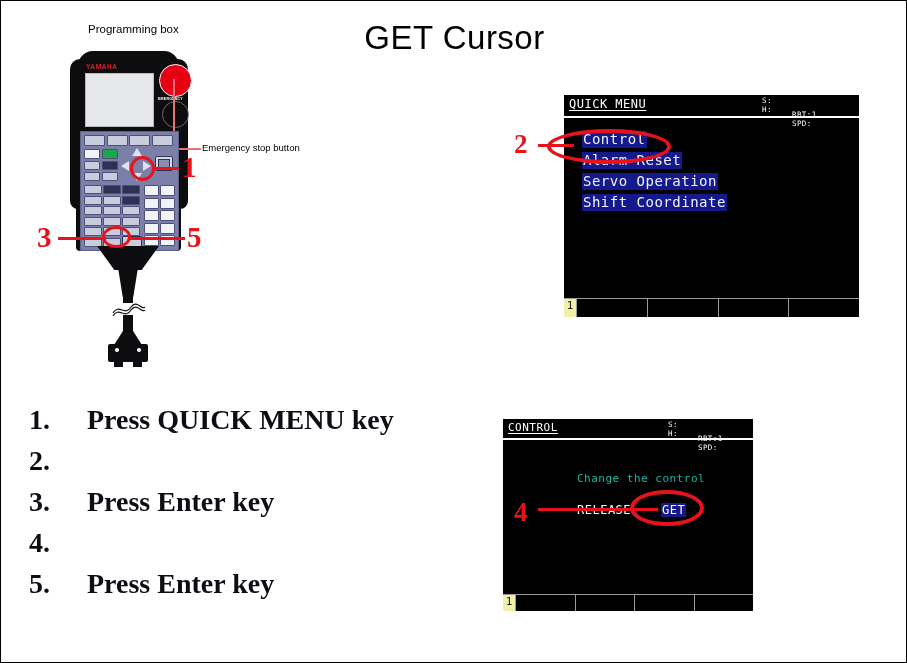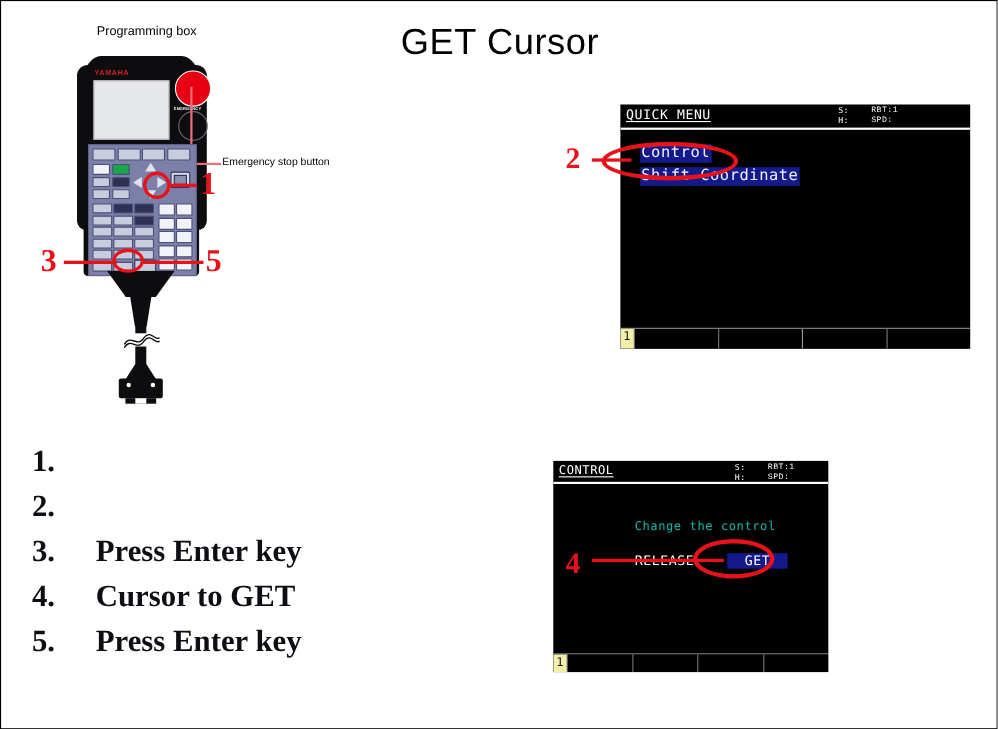--- a/index.html
+++ b/index.html
@@ -455,21 +455,21 @@
   
   .device-screen {
     position: absolute;
     background: #000000;
     box-sizing: border-box;
     font-family: "DejaVu Sans Mono", monospace;
     overflow: hidden;
   }
   #screen-quickmenu {
     left: 563px; top: 94px;
-    width: 318px; height: 222px;
+    width: 295px; height: 222px;
   }
   #screen-control {
     left: 502px; top: 418px;
     width: 250px; height: 192px;
   }
   .scr-header {
     position: absolute;
     left: 0; top: 0;
     width: 100%;
     height: 22px;
@@ -485,21 +485,21 @@
     text-underline-offset: 2px;
   }
   .scr-stat {
     position: absolute;
     font-size: 7.5px;
     line-height: 8.5px;
     color: #ffffff;
     letter-spacing: 0.4px;
   }
   .scr-stat-sh { top: 2px; }
-  .scr-stat-rs { top: 2px; font-family: Liberation Mono, monospace; }
+  .scr-stat-rs { top: 16px; }
   #screen-quickmenu .scr-stat-sh { left: 198px; }
   #screen-quickmenu .scr-stat-rs { left: 228px; }
   #screen-control .scr-stat-sh { left: 165px; }
   #screen-control .scr-stat-rs { left: 195px; }
   .scr-hr {
     position: absolute;
     left: 0;
     width: 100%;
     height: 1.5px;
     background: #ffffff;
@@ -542,21 +542,21 @@
     font-size: 12px;
     letter-spacing: 0.5px;
   }
   #ctrl-get {
     position: absolute;
     left: 158px; top: 84px;
     color: #ffffff;
     background: #141a8c;
     font-size: 12px;
     letter-spacing: 0.5px;
-    padding: 0 16px;
+    padding: 0 1px;
   }
 
   
   .scr-softbar {
     position: absolute;
     left: 0;
     width: 100%;
     display: flex;
     border-top: 1.5px solid #9a9a9a;
     box-sizing: border-box;
@@ -747,50 +747,52 @@
   <div class="ann-line" id="line-1"></div>
   <div class="ann-line" id="line-3"></div>
   <div class="ann-line" id="line-5"></div>
   <div class="ann-num" id="num-1">1</div>
   <div class="ann-num" id="num-3">3</div>
   <div class="ann-num" id="num-5">5</div>
 
   <div id="instructions">
     <div class="instr-item">
       <span class="instr-num">1.</span>
+      <span class="instr-text">Press QUICK MENU key</span>
     </div>
     <div class="instr-item">
       <span class="instr-num">2.</span>
     </div>
     <div class="instr-item">
       <span class="instr-num">3.</span>
       <span class="instr-text">Press Enter key</span>
     </div>
     <div class="instr-item">
       <span class="instr-num">4.</span>
-      <span class="instr-text">Cursor to GET</span>
     </div>
     <div class="instr-item">
       <span class="instr-num">5.</span>
       <span class="instr-text">Press Enter key</span>
     </div>
   </div>
 
   <div class="device-screen" id="screen-quickmenu">
     <div class="scr-header">
       <div class="scr-title">QUICK MENU</div>
       <div class="scr-stat scr-stat-sh" style="white-space:pre;">S:
 H:</div>
       <div class="scr-stat scr-stat-rs" style="white-space:pre;">RBT:1
 SPD:</div>
     </div>
     <div class="scr-hr"></div>
 
     <div id="qm-list">
       <div class="qm-row"><span class="qm-item">Control</span></div>
+      <div class="qm-row"><span class="qm-item">Alarm Reset</span></div>
+      <div class="qm-row"><span class="qm-item">Servo Operation</span></div>
       <div class="qm-row"><span class="qm-item">Shift Coordinate</span></div>
     </div>
 
     <div class="scr-softbar">
       <div class="sk-index">1</div>
       <div class="sk-cell"></div>
       <div class="sk-cell"></div>
       <div class="sk-cell"></div>
       <div class="sk-cell"></div>
     </div>

